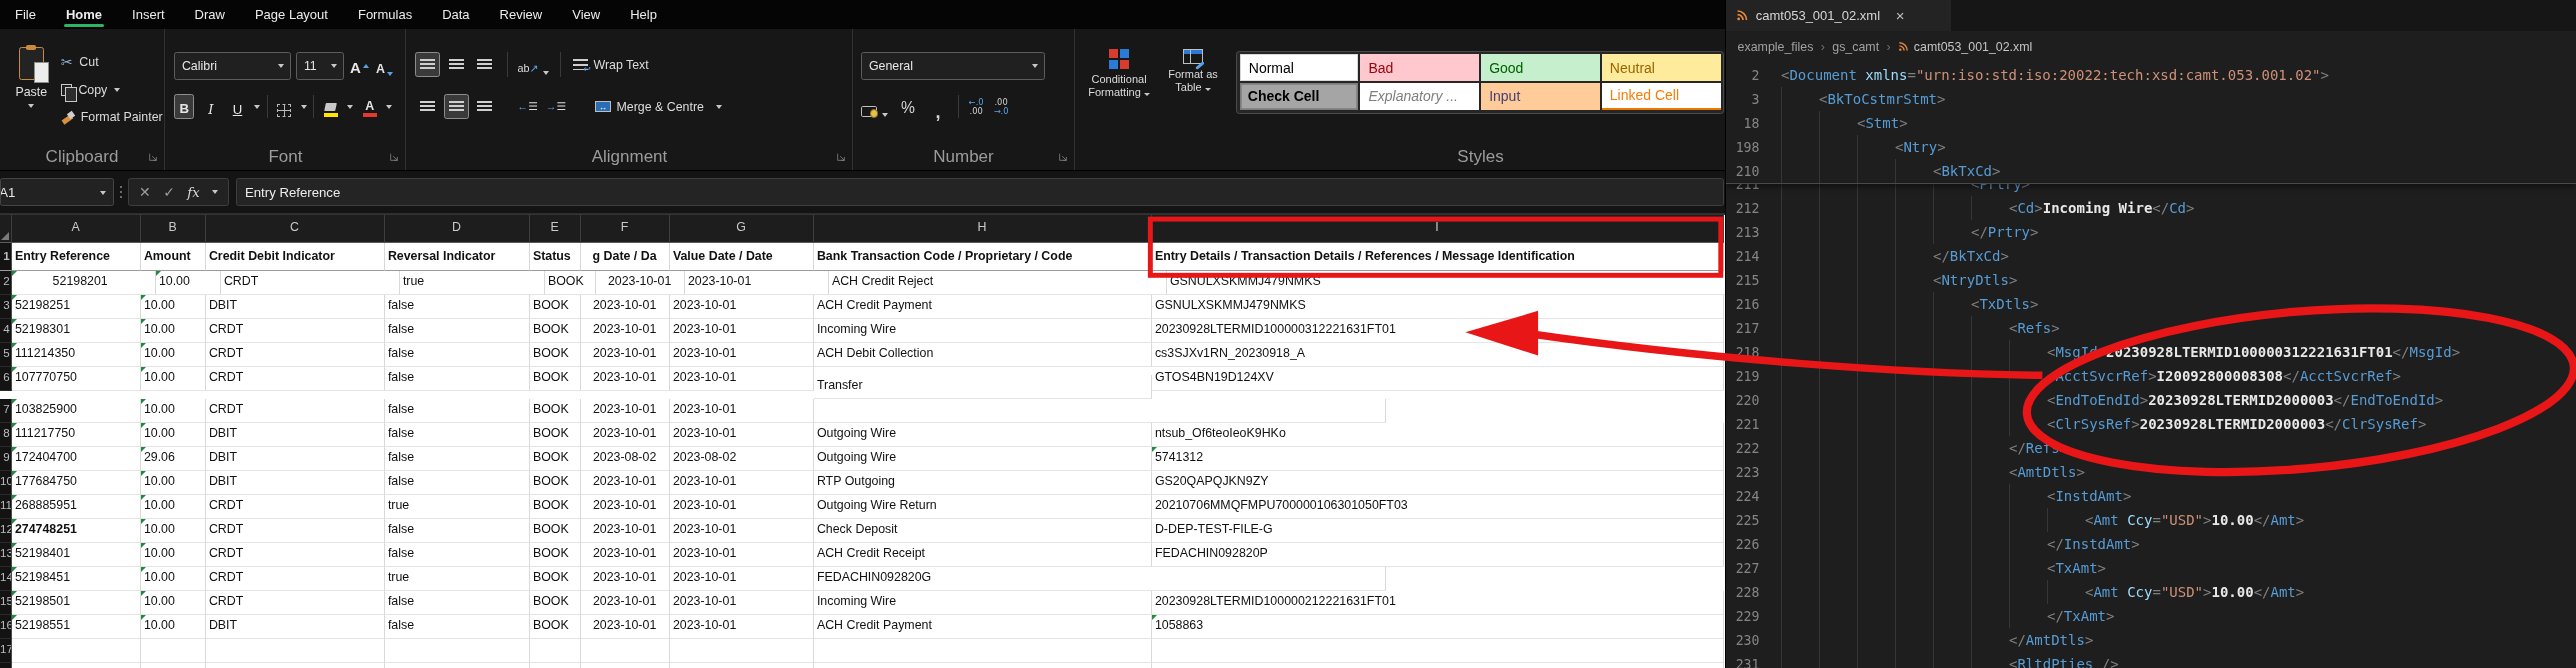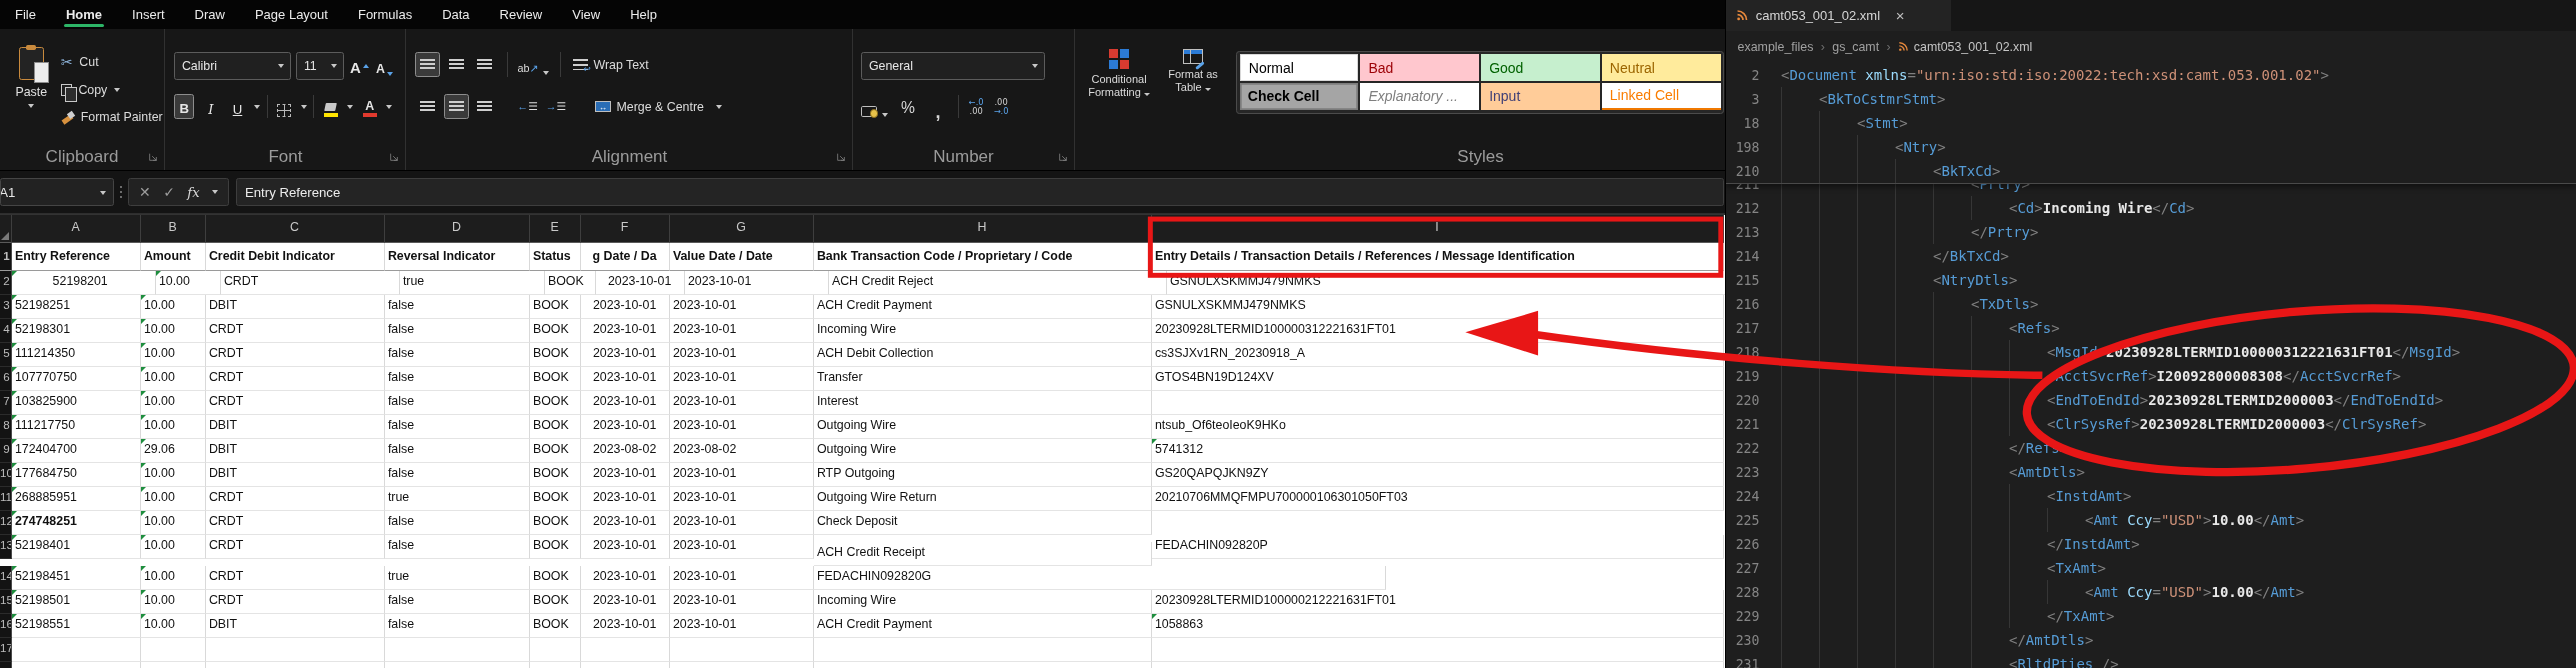--- a/index.html
+++ b/index.html
@@ -455,33 +455,32 @@
         </div>
         <div class="grow">
           <div class="cell gut dcell" style="width: 11.6px;"><span>6</span></div>
           <div class="cell dcell" style="width: 129px;"><span>107770750</span><span class="gmark"></span></div>
           <div class="cell dcell" style="width: 65px;"><span>10.00</span><span class="gmark"></span></div>
           <div class="cell dcell" style="width: 179px;"><span>CRDT</span></div>
           <div class="cell dcell" style="width: 145px;"><span>false</span></div>
           <div class="cell dcell" style="width: 51px;"><span>BOOK</span></div>
           <div class="cell dcell fc" style="width: 89px;"><span>2023-10-01</span></div>
           <div class="cell dcell" style="width: 144px;"><span>2023-10-01</span></div>
-          <div class="cell dcell" style="width: 338px;"><span>Transfer</span></div>
+          <div class="cell dcell" style="width: 338px; margin-top: 8px;"><span>Transfer</span></div>
           <div class="cell dcell" style="width: 572px;"><span>GTOS4BN19D124XV</span></div>
         </div>
         <div class="grow">
           <div class="cell gut dcell" style="width: 11.6px;"><span>7</span></div>
           <div class="cell dcell" style="width: 129px;"><span>103825900</span><span class="gmark"></span></div>
           <div class="cell dcell" style="width: 65px;"><span>10.00</span><span class="gmark"></span></div>
           <div class="cell dcell" style="width: 179px;"><span>CRDT</span></div>
           <div class="cell dcell" style="width: 145px;"><span>false</span></div>
           <div class="cell dcell" style="width: 51px;"><span>BOOK</span></div>
           <div class="cell dcell fc" style="width: 89px;"><span>2023-10-01</span></div>
           <div class="cell dcell" style="width: 144px;"><span>2023-10-01</span></div>
-          <div class="cell dcell" style="width: 338px;"><span>Interest</span></div>
           <div class="cell dcell" style="width: 572px;"></div>
         </div>
         <div class="grow">
           <div class="cell gut dcell" style="width: 11.6px;"><span>8</span></div>
           <div class="cell dcell" style="width: 129px;"><span>111217750</span><span class="gmark"></span></div>
           <div class="cell dcell" style="width: 65px;"><span>10.00</span><span class="gmark"></span></div>
           <div class="cell dcell" style="width: 179px;"><span>DBIT</span></div>
           <div class="cell dcell" style="width: 145px;"><span>false</span></div>
           <div class="cell dcell" style="width: 51px;"><span>BOOK</span></div>
           <div class="cell dcell fc" style="width: 89px;"><span>2023-10-01</span></div>
@@ -528,31 +527,32 @@
         <div class="grow">
           <div class="cell gut dcell" style="width: 11.6px;"><span>12</span></div>
           <div class="cell dcell" style="width: 129px; font-weight: bold;"><span>274748251</span><span class="gmark"></span></div>
           <div class="cell dcell" style="width: 65px;"><span>10.00</span><span class="gmark"></span></div>
           <div class="cell dcell" style="width: 179px;"><span>CRDT</span></div>
           <div class="cell dcell" style="width: 145px;"><span>false</span></div>
           <div class="cell dcell" style="width: 51px;"><span>BOOK</span></div>
           <div class="cell dcell fc" style="width: 89px;"><span>2023-10-01</span></div>
           <div class="cell dcell" style="width: 144px;"><span>2023-10-01</span></div>
           <div class="cell dcell" style="width: 338px;"><span>Check Deposit</span></div>
+          <div class="cell dcell" style="width: 572px;"><span>D-DEP-TEST-FILE-G</span></div>
         </div>
         <div class="grow">
           <div class="cell gut dcell" style="width: 11.6px;"><span>13</span></div>
           <div class="cell dcell" style="width: 129px;"><span>52198401</span><span class="gmark"></span></div>
           <div class="cell dcell" style="width: 65px;"><span>10.00</span><span class="gmark"></span></div>
           <div class="cell dcell" style="width: 179px;"><span>CRDT</span></div>
           <div class="cell dcell" style="width: 145px;"><span>false</span></div>
           <div class="cell dcell" style="width: 51px;"><span>BOOK</span></div>
           <div class="cell dcell fc" style="width: 89px;"><span>2023-10-01</span></div>
           <div class="cell dcell" style="width: 144px;"><span>2023-10-01</span></div>
-          <div class="cell dcell" style="width: 338px; margin-top: 7px;"><span>ACH Credit Receipt</span></div>
+          <div class="cell dcell" style="width: 338px;"><span>ACH Credit Receipt</span></div>
           <div class="cell dcell" style="width: 572px;"><span>FEDACHIN092820P</span></div>
         </div>
         <div class="grow">
           <div class="cell gut dcell" style="width: 11.6px;"><span>14</span></div>
           <div class="cell dcell" style="width: 129px;"><span>52198451</span><span class="gmark"></span></div>
           <div class="cell dcell" style="width: 65px;"><span>10.00</span><span class="gmark"></span></div>
           <div class="cell dcell" style="width: 179px;"><span>CRDT</span></div>
           <div class="cell dcell" style="width: 145px;"><span>true</span></div>
           <div class="cell dcell" style="width: 51px;"><span>BOOK</span></div>
           <div class="cell dcell fc" style="width: 89px;"><span>2023-10-01</span></div>

